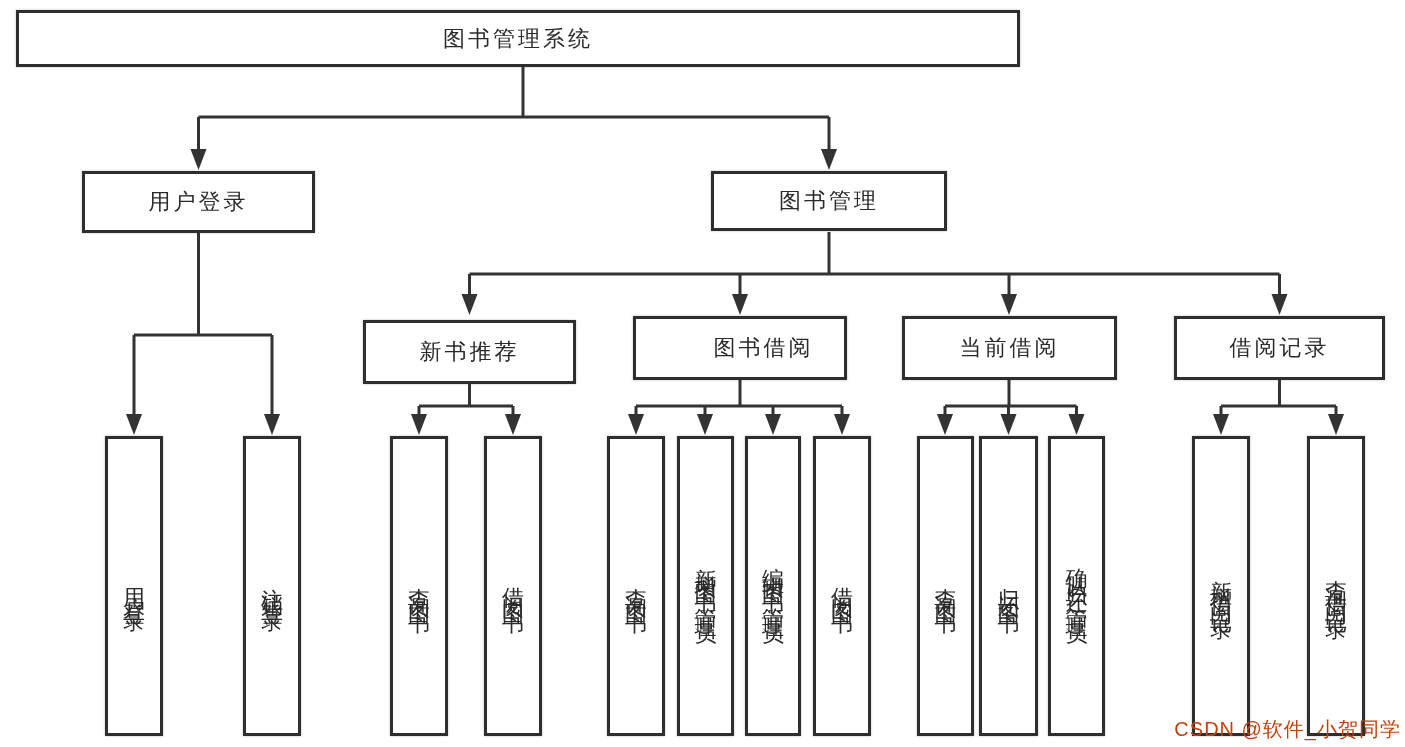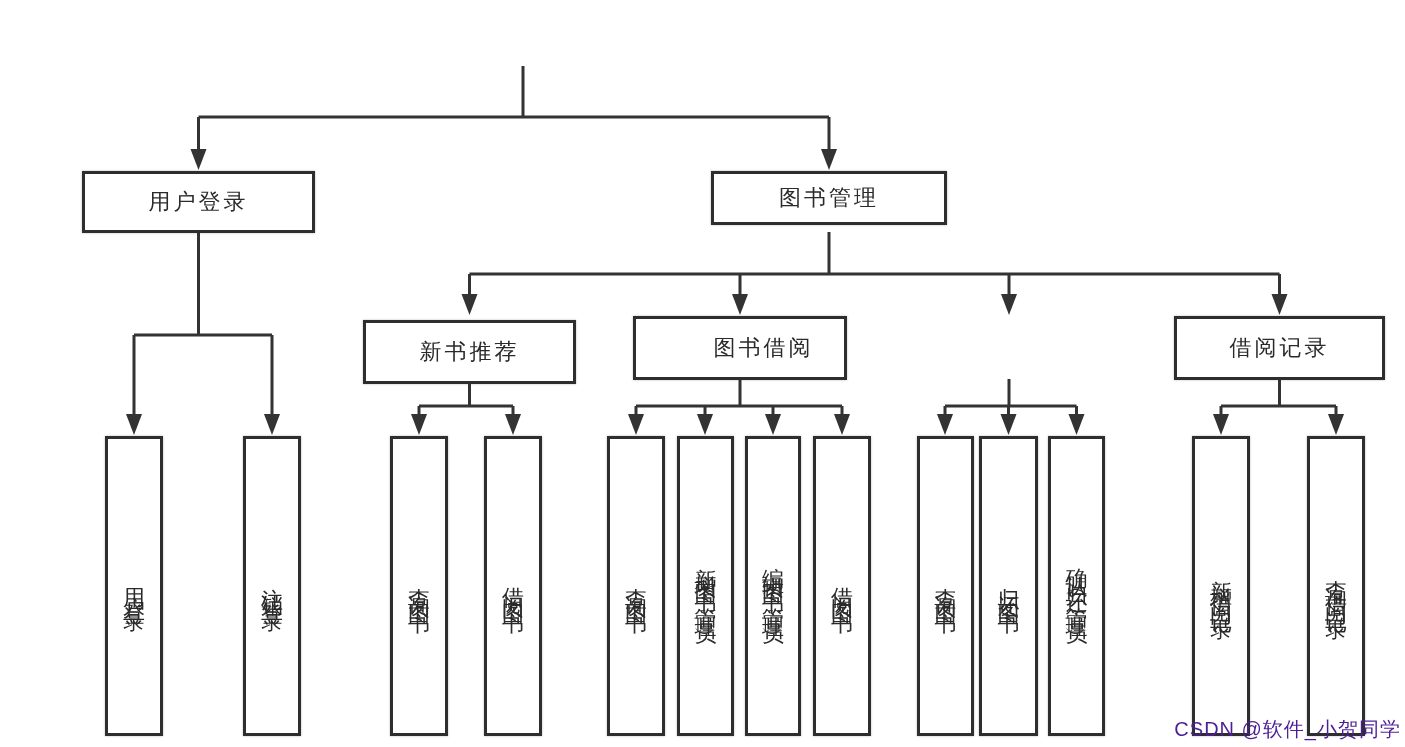--- a/index.html
+++ b/index.html
@@ -42,21 +42,21 @@
     line-height: 1;
     white-space: nowrap;
   }
   .watermark {
     position: absolute;
     right: 4px;
     bottom: 4px;
     z-index: 5;
     font-size: 20px;
     letter-spacing: 1px;
-    color: #4c1d95;
+    color: #c2410c;
     white-space: nowrap;
   }
 </style>
 </head>
 <body>
 
 <div class="stage">
 
   <svg class="connectors" viewBox="0 0 1405 747" xmlns="http://www.w3.org/2000/svg">
     <path fill="none" stroke="#333333" stroke-width="3" d="
@@ -83,26 +83,28 @@
       <polygon points="765,414 781,414 773,435"></polygon>
       <polygon points="834,414 850,414 842,435"></polygon>
       <polygon points="937,414 953,414 945,435"></polygon>
       <polygon points="1000.5,414 1016.5,414 1008.5,435"></polygon>
       <polygon points="1068.5,414 1084.5,414 1076.5,435"></polygon>
       <polygon points="1213,414 1229,414 1221,435"></polygon>
       <polygon points="1328,414 1344,414 1336,435"></polygon>
     </g>
   </svg>
 
+  <div class="box hbox" style="left:16px; top:10px; width:1004px; height:57px;">图书管理系统</div>
 
   <div class="box hbox" style="left:82px; top:171px; width:233px; height:62px;">用户登录</div>
-  <div class="box hbox" style="left:711px; top:171px; width:236px; height:54px;">图书管理</div>
+  <div class="box hbox" style="left:711px; top:171px; width:236px; height:60px;">图书管理</div>
 
   <div class="box hbox" style="left:363px; top:320px; width:213px; height:64px;">新书推荐</div>
   <div class="box hbox" style="left:633px; top:316px; width:214px; height:64px;padding-left:47px;">图书借阅</div>
+  <div class="box hbox" style="left:902px; top:316px; width:215px; height:64px;">当前借阅</div>
   <div class="box hbox" style="left:1174px; top:316px; width:211px; height:64px;">借阅记录</div>
 
   <div class="box leaf" style="left:105px; top:436px; width:58px; height:300px;">用户登录</div>
   <div class="box leaf" style="left:243px; top:436px; width:58px; height:300px;">注销登录</div>
 
   <div class="box leaf" style="left:390px; top:436px; width:58px; height:300px;">查询图书</div>
   <div class="box leaf" style="left:484px; top:436px; width:58px; height:300px;">借阅图书</div>
 
   <div class="box leaf" style="left:607px; top:436px; width:58px; height:300px;">查询图书</div>
   <div class="box leaf" style="left:677px; top:436px; width:57px; height:300px;">新增图书（管理员）</div>

